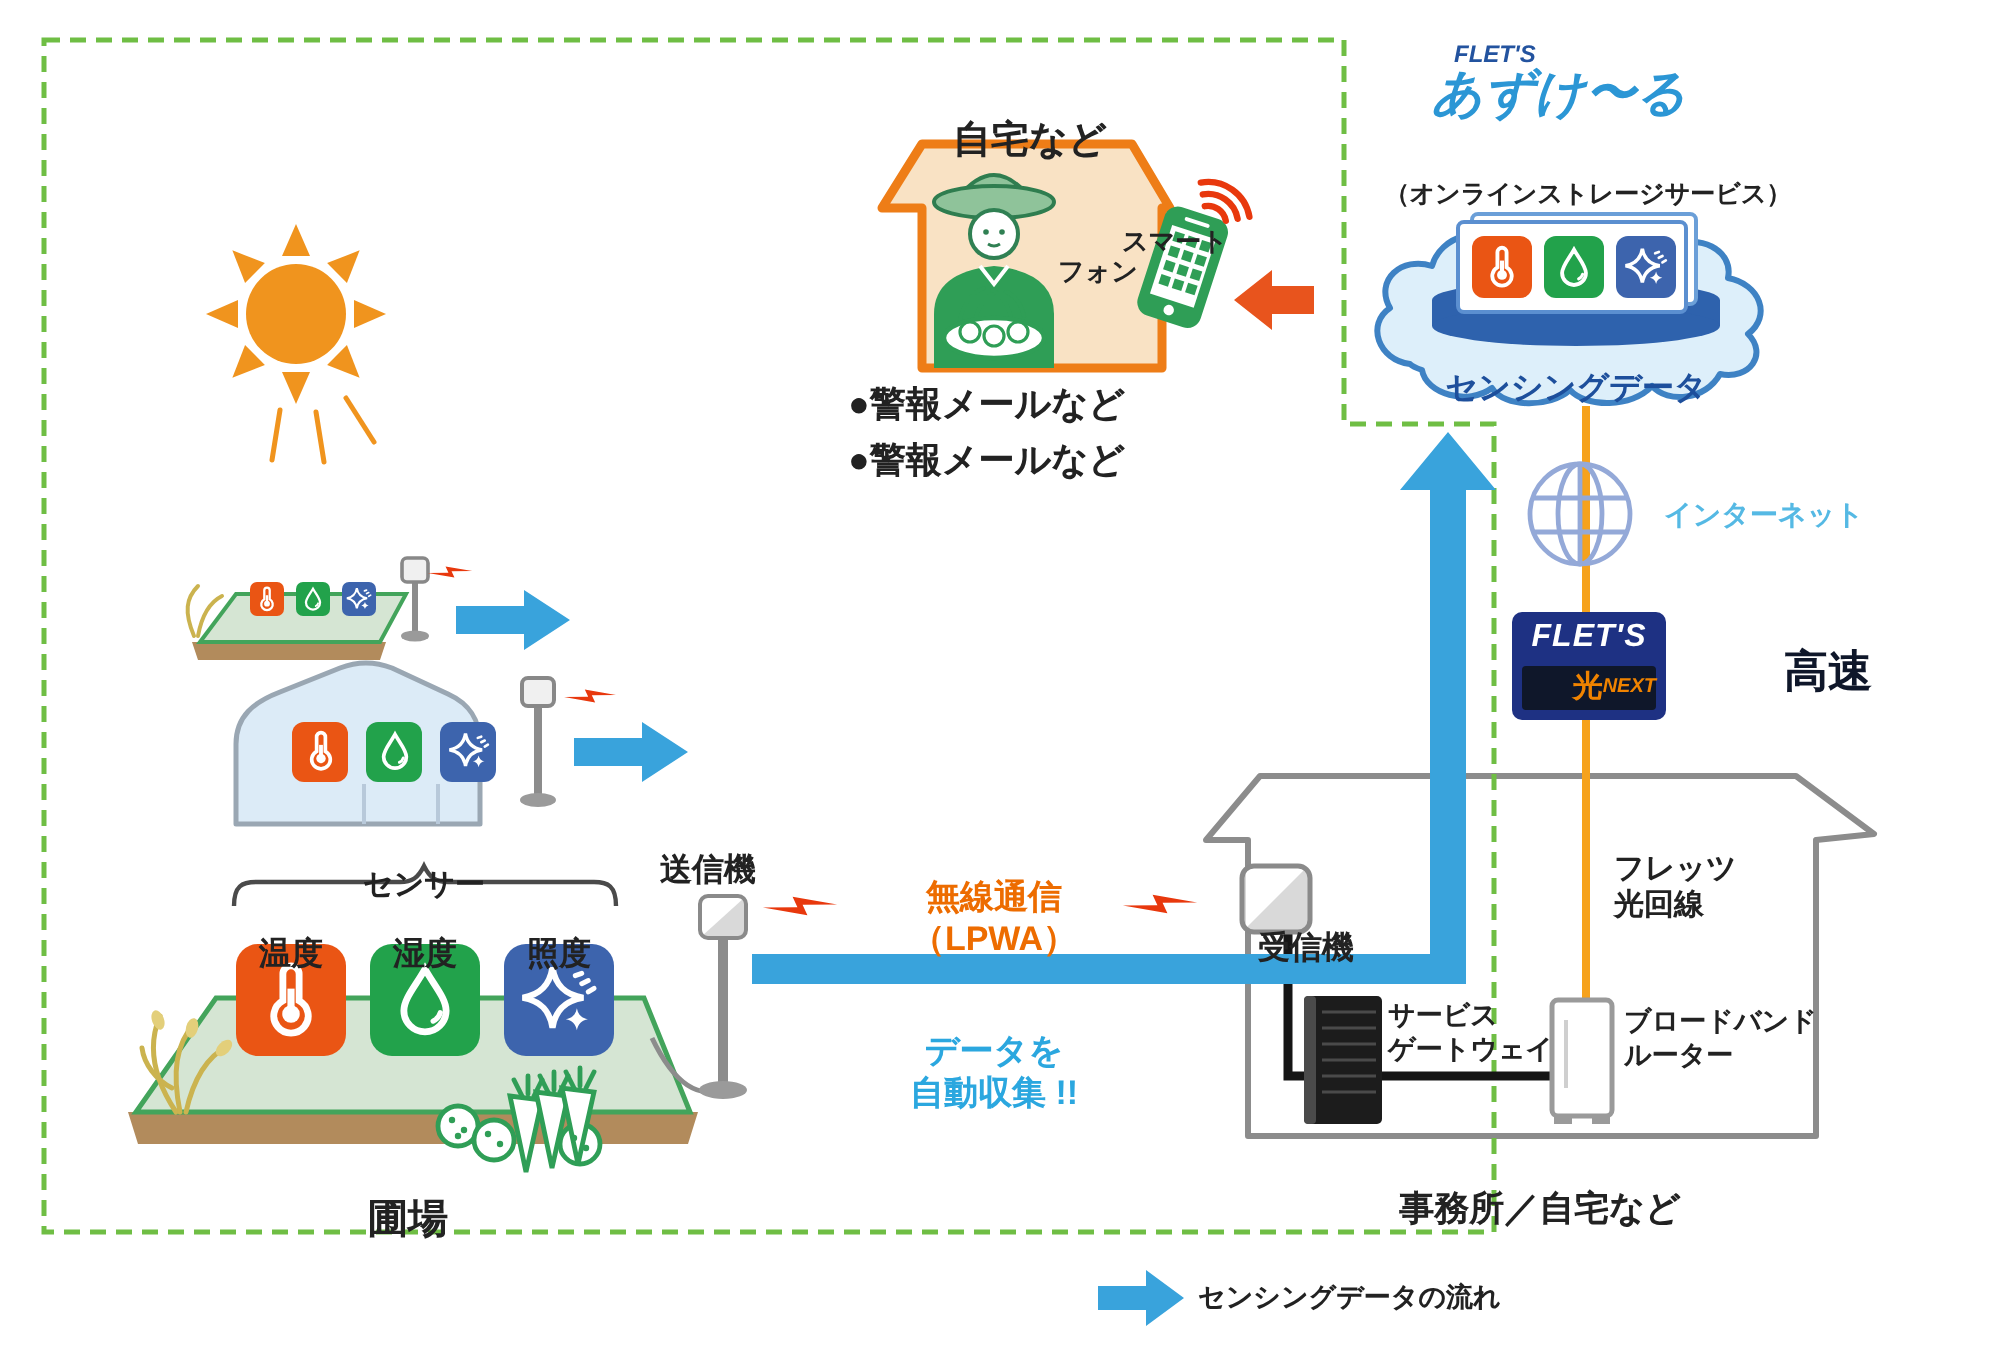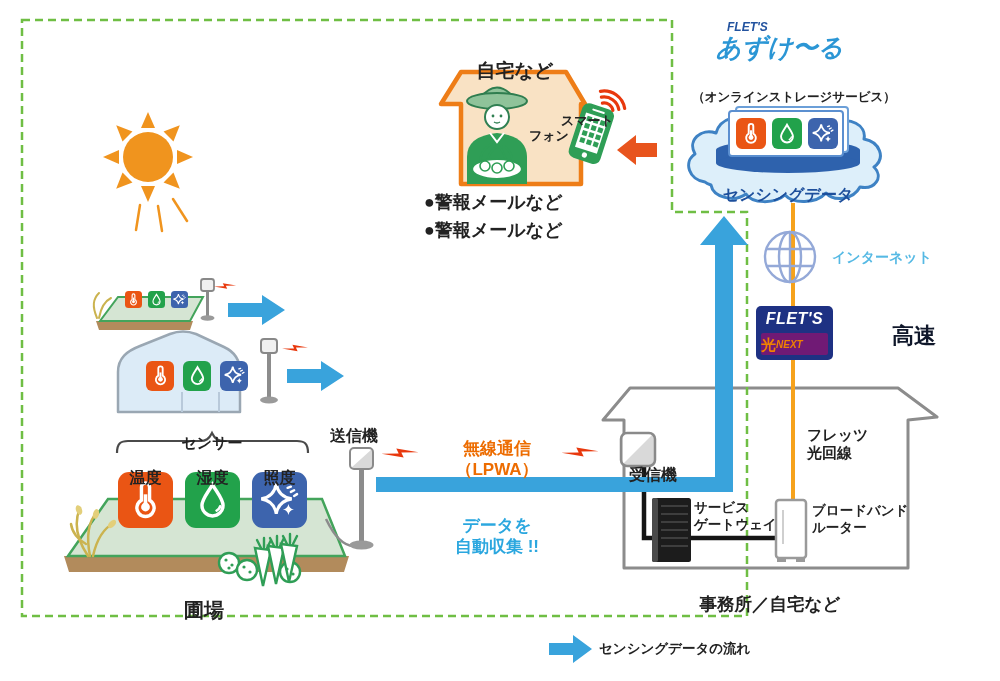--- a/index.html
+++ b/index.html
@@ -11,21 +11,21 @@
   .orange-txt{color:#ed6c00;}
   .blue-txt{color:#2ba7df;}
   .green-txt{color:#00a263;}
   .navy-txt{color:#1d4f9c;}
   .sky-txt{color:#55b9e4;}
   .netblue-txt{color:#0f172a;}
   .brand-txt{color:#2b96d5;}
   
   .flets-logo{position:absolute;left:756px;top:306px;width:77px;height:54px;background:#1e3183;border-radius:5px;box-sizing:border-box;}
   .flets-logo .brand{display:block;text-align:center;color:#fff;font-style:italic;font-weight:bold;font-size:16px;letter-spacing:.5px;margin-top:4px;}
-  .flets-logo .inner{position:absolute;left:5px;right:5px;bottom:5px;height:22px;background:#701a75;border-radius:2px;text-align:left;line-height:22px;}
+  .flets-logo .inner{position:absolute;left:5px;right:5px;bottom:5px;height:22px;background:#0f172a;border-radius:2px;text-align:right;line-height:22px;}
   .flets-logo .hikari{color:#f08300;font-weight:bold;font-size:15px;vertical-align:middle;}
   .flets-logo .next{color:#f08300;font-weight:bold;font-style:italic;font-size:10px;vertical-align:middle;}
 </style>
 </head>
 <body>
 
 <div id="stage">
 
 <svg id="shapes" width="1000" height="681" viewBox="0 0 1000 681">
   <defs>

